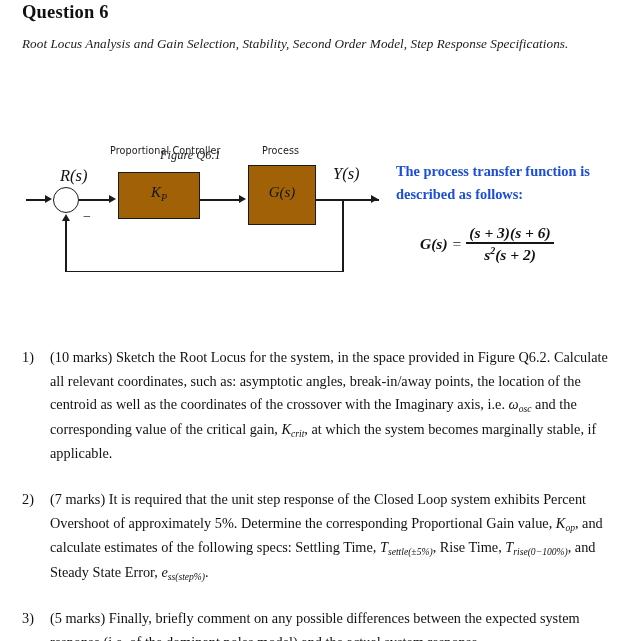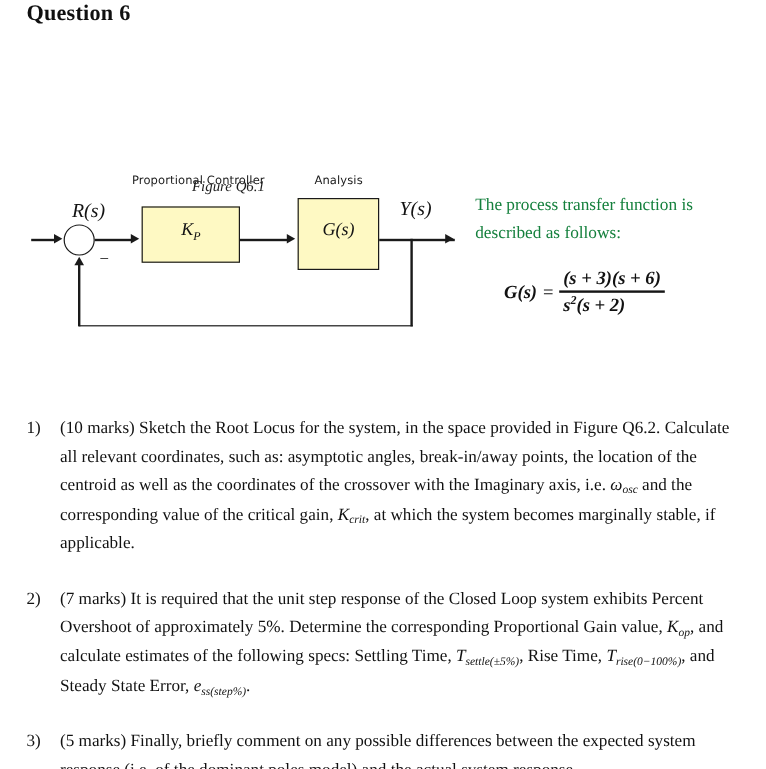--- a/index.html
+++ b/index.html
@@ -84,21 +84,21 @@
     font-size: 16.5px;
     color: #131313;
     white-space: nowrap;
   }
   .var-r { left: 22px; top: 34px; margin-left: 38px; }
   .var-y { left: 333px; top: 32px; }
 
   .blk {
     position: absolute;
     border: 1.6px solid #1a1a1a;
-    background: #fef9c3;
+    background: #a16207;
     box-sizing: border-box;
   }
   .blk-kp { left: 118px; top: 40px; width: 82px; height: 47px; }
   .blk-g  { left: 248px; top: 33px; width: 68px; height: 60px; }
 
   .blk-text {
     position: absolute;
     left: 0; right: 0;
     text-align: center;
     font-style: italic;
@@ -161,21 +161,22 @@
   }
 
   
   .tf-text {
     position: absolute;
     left: 396px;
     top: 160px;
     width: 240px;
     font-size: 14.4px;
     line-height: 23px;
-    color: #15803d;
+    color: #1d4ed8;
+    font-weight: bold;
   }
 
   .tf-eq {
     position: absolute;
     left: 420px;
     top: 224px;
     display: flex;
     align-items: center;
     font-family: "Liberation Serif", serif;
     color: #111111;
@@ -187,21 +188,21 @@
     margin-right: 5px;
     white-space: nowrap;
   }
   .tf-eqsign {
     font-size: 15.5px;
     margin-right: 5px;
   }
   .tf-frac {
     display: inline-flex;
     flex-direction: column;
-    align-items: flex-start;
+    align-items: center;
     font-style: italic;
     font-size: 15.5px;
     line-height: 1.12;
   }
   .tf-num {
     padding: 0 3px 1px 3px;
     white-space: nowrap;
     font-weight: bold;
   }
   .tf-bar {
@@ -249,26 +250,27 @@
     top: 3px;
   }
 </style>
 </head>
 <body>
 
 <div class="page">
 
   <div class="q-title">Question 6</div>
 
+  <div class="q-subtitle">Root Locus Analysis and Gain Selection, Stability, Second Order Model, Step Response Specifications.</div>
 
 
   <div class="figure">
 
     <div class="fig-label lbl-controller">Proportional Controller</div>
-    <div class="fig-label lbl-process">Analysis</div>
+    <div class="fig-label lbl-process">Process</div>
 
     <div class="fig-var var-r">R(s)</div>
     <div class="fig-var var-y">Y(s)</div>
 
     <div class="wire wire-h" style="left:26px; top:67px; width:22px;"></div>
     <div class="arrow-r" style="left:45px; top:63.2px;"></div>
 
     <div class="sum-circle"></div>
     <div class="sum-minus">−</div>
 

